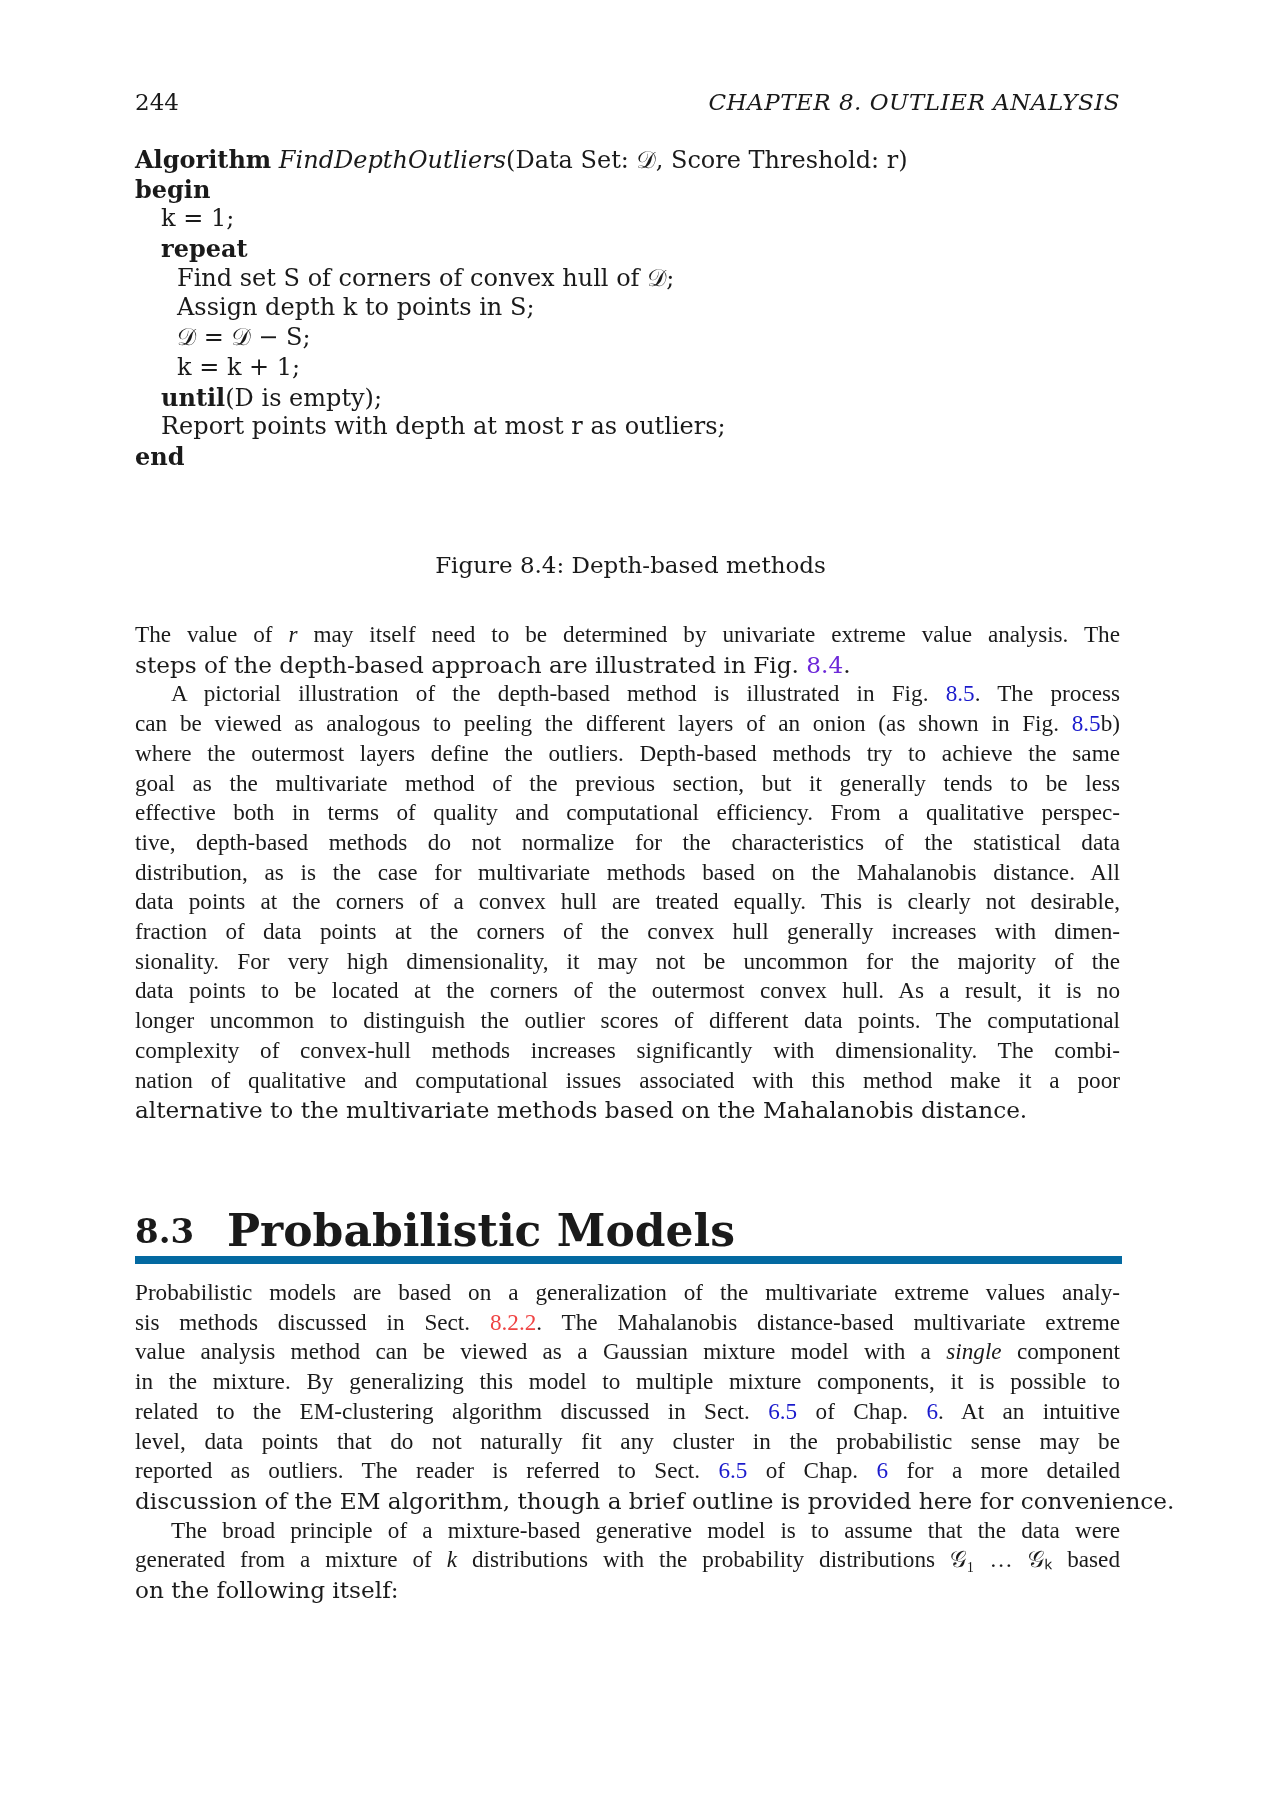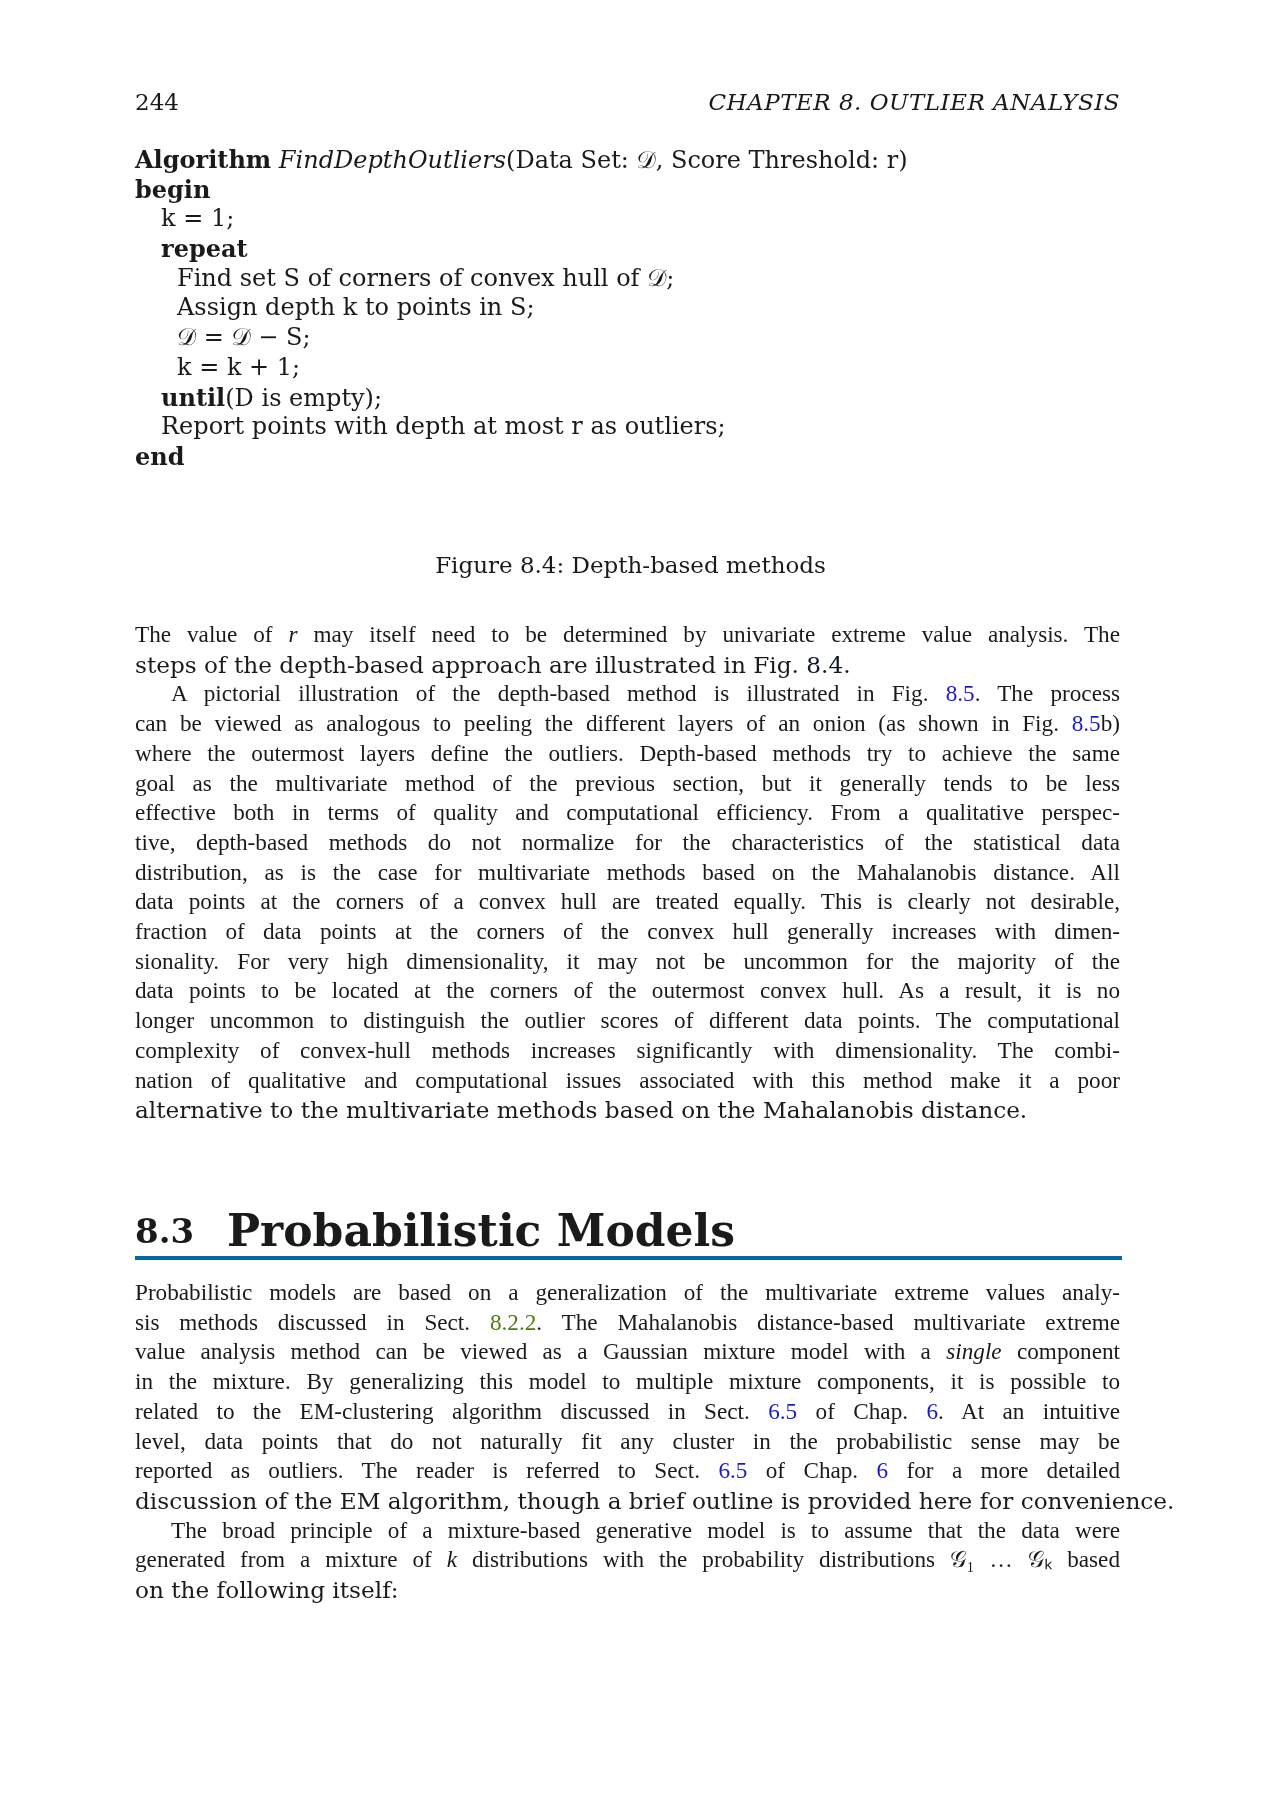--- a/index.html
+++ b/index.html
@@ -37,21 +37,21 @@
       text-align: justify; hyphens: manual;
     }
     .line-j { display: block; text-align: justify; text-align-last: justify; white-space: nowrap; overflow: visible; font-family: Liberation Serif, serif; }
     .line-l { display: block; text-align: left; white-space: nowrap; }
     .indent-line { padding-left: 36px; }
     .link { color: #1a1acc; }
     .it { font-style: italic; }
 
     .section-head {
       position: absolute; left: 135px; top: 1210px; width: 987px;
-      border-bottom: 4px solid #0369a1; height: 46px; text-decoration: underline;
+      border-bottom: 8px solid #0369a1; height: 46px; text-decoration: underline;
     }
     .section-head .num { position: absolute; left: 0; top: 0; font-size: 34px; font-weight: bold; line-height: 42px; }
     .section-head .title { position: absolute; left: 92px; top: 0; font-size: 44px; font-weight: bold; line-height: 42px; }
   </style>
 </head>
 <body>
 
 <div class="page">
 
   <div class="running-head">
@@ -70,21 +70,21 @@
     <div class="line ind2">k = k + 1;</div>
     <div class="line ind1"><span class="kw">until</span><span>(D is empty);</span></div>
     <div class="line ind1">Report points with depth at most r as outliers;</div>
     <div class="line kw">end</div>
   </div>
 
   <div class="caption">Figure 8.4: Depth-based methods</div>
 
   <div class="body-text" style="top:620px;">
     <span class="line-j">The value of <span class="it">r</span> may itself need to be determined by univariate extreme value analysis. The</span>
-    <span class="line-l">steps of the depth-based approach are illustrated in Fig. <span class="link" style="color:#0f172a">8.4</span>.</span>
+    <span class="line-l">steps of the depth-based approach are illustrated in Fig. <span class="link" style="color:#6d28d9">8.4</span>.</span>
     <span class="line-j indent-line">A pictorial illustration of the depth-based method is illustrated in Fig. <span class="link" style="color:#1a1acc">8.5</span>. The process</span>
     <span class="line-j">can be viewed as analogous to peeling the different layers of an onion (as shown in Fig. <span class="link" style="color:#1a1acc">8.5</span>b)</span>
     <span class="line-j">where the outermost layers define the outliers. Depth-based methods try to achieve the same</span>
     <span class="line-j">goal as the multivariate method of the previous section, but it generally tends to be less</span>
     <span class="line-j">effective both in terms of quality and computational efficiency. From a qualitative perspec-</span>
     <span class="line-j">tive, depth-based methods do not normalize for the characteristics of the statistical data</span>
     <span class="line-j">distribution, as is the case for multivariate methods based on the Mahalanobis distance. All</span>
     <span class="line-j">data points at the corners of a convex hull are treated equally. This is clearly not desirable,</span>
     <span class="line-j">fraction of data points at the corners of the convex hull generally increases with dimen-</span>
     <span class="line-j">sionality. For very high dimensionality, it may not be uncommon for the majority of the</span>
@@ -95,21 +95,21 @@
     <span class="line-l">alternative to the multivariate methods based on the Mahalanobis distance.</span>
   </div>
 
   <div class="section-head">
     <span class="num">8.3</span>
     <span class="title">Probabilistic Models</span>
   </div>
 
   <div class="body-text" style="top:1278px;">
     <span class="line-j">Probabilistic models are based on a generalization of the multivariate extreme values analy-</span>
-    <span class="line-j">sis methods discussed in Sect. <span class="link" style="color:#4d7c0f">8.2.2</span>. The Mahalanobis distance-based multivariate extreme</span>
+    <span class="line-j">sis methods discussed in Sect. <span class="link" style="color:#ef4444">8.2.2</span>. The Mahalanobis distance-based multivariate extreme</span>
     <span class="line-j">value analysis method can be viewed as a Gaussian mixture model with a <span class="it">single</span> component</span>
     <span class="line-j">in the mixture. By generalizing this model to multiple mixture components, it is possible to</span>
     <span class="line-j">related to the EM-clustering algorithm discussed in Sect. <span class="link" style="color:#1a1acc">6.5</span> of Chap. <span class="link" style="color:#1a1acc">6</span>. At an intuitive</span>
     <span class="line-j">level, data points that do not naturally fit any cluster in the probabilistic sense may be</span>
     <span class="line-j">reported as outliers. The reader is referred to Sect. <span class="link" style="color:#1a1acc">6.5</span> of Chap. <span class="link" style="color:#1a1acc">6</span> for a more detailed</span>
     <span class="line-l">discussion of the EM algorithm, though a brief outline is provided here for convenience.</span>
     <span class="line-j indent-line">The broad principle of a mixture-based generative model is to assume that the data were</span>
     <span class="line-j">generated from a mixture of <span class="it">k</span> distributions with the probability distributions 𝒢₁ … 𝒢ₖ based</span>
     <span class="line-l">on the following itself:</span>
   </div>

